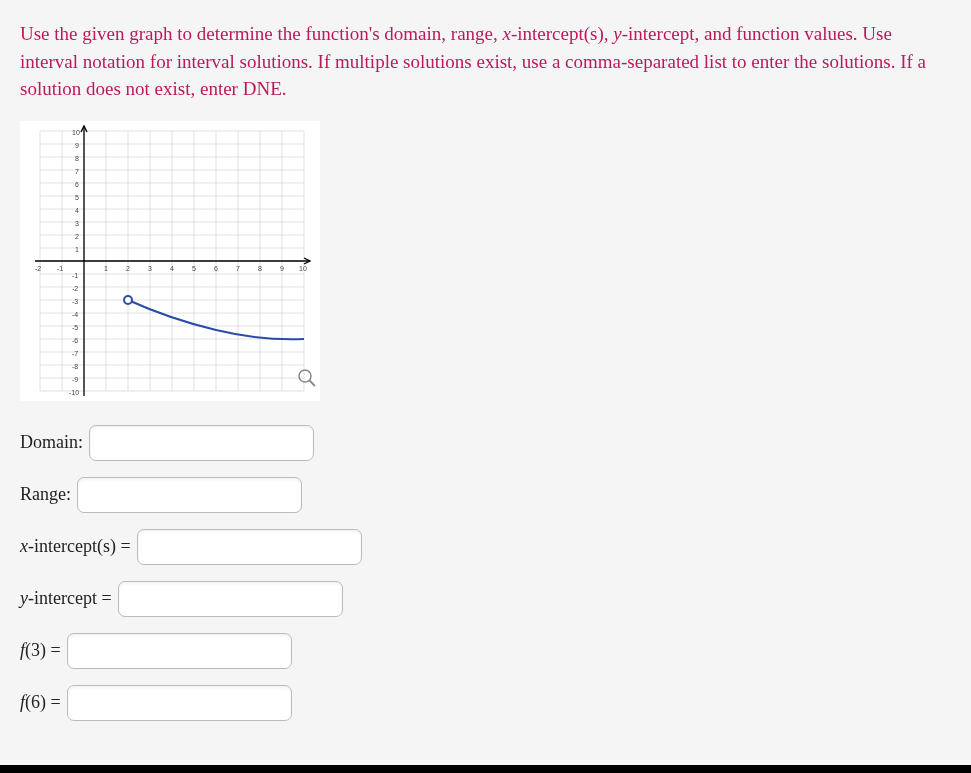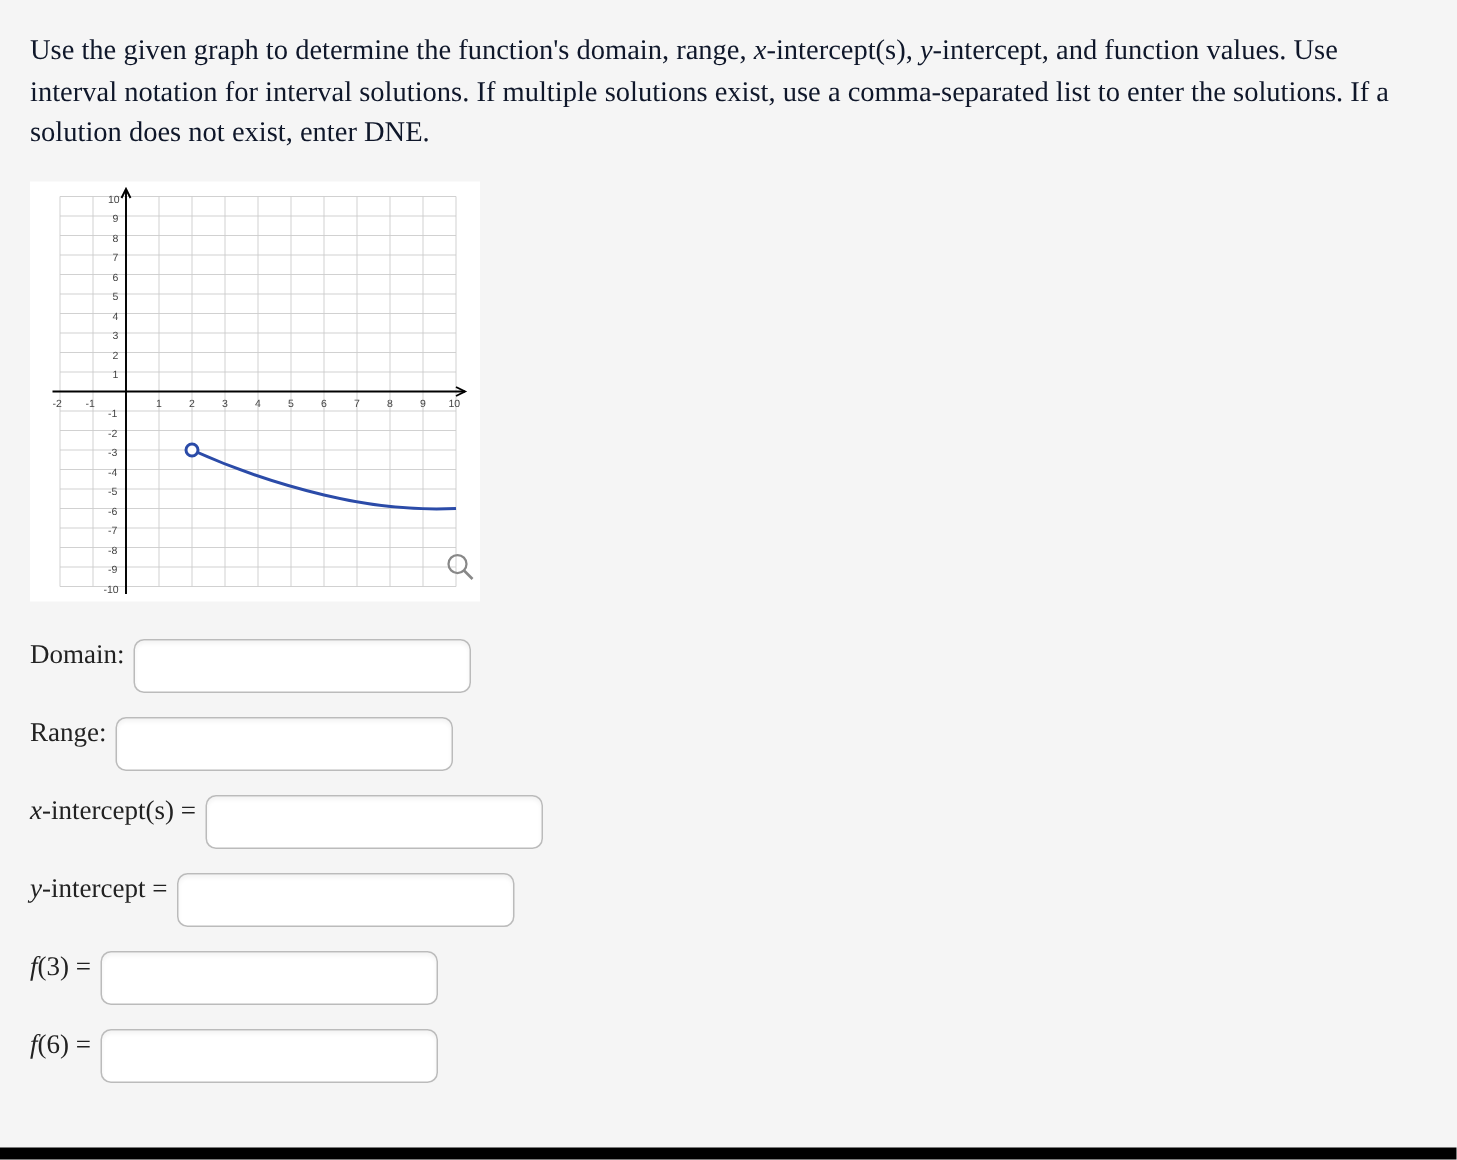--- a/index.html
+++ b/index.html
@@ -7,31 +7,32 @@
       font-family: Georgia, 'Times New Roman', serif;
       background: #f5f5f5;
       padding: 20px;
       width: 971px;
       color: #222;
     }
     .instructions {
       font-size: 19px;
       line-height: 1.45;
       margin-bottom: 18px;
-      color: #0f172a;
+      color: #be185d;
     }
     .italic { font-style: italic; font-family: Georgia, serif; }
     .graph-container {
       margin-bottom: 20px;
     }
     svg.graph {
       background: #fff;
     }
     .field-row {
       display: flex;
+      align-items: center;
       margin: 16px 0;
       font-size: 18px;
     }
     .field-row label {
       margin-right: 6px;
       font-family: Georgia, serif;
     }
     .input-box {
       border: 1px solid #bbb;
       border-radius: 7px;

